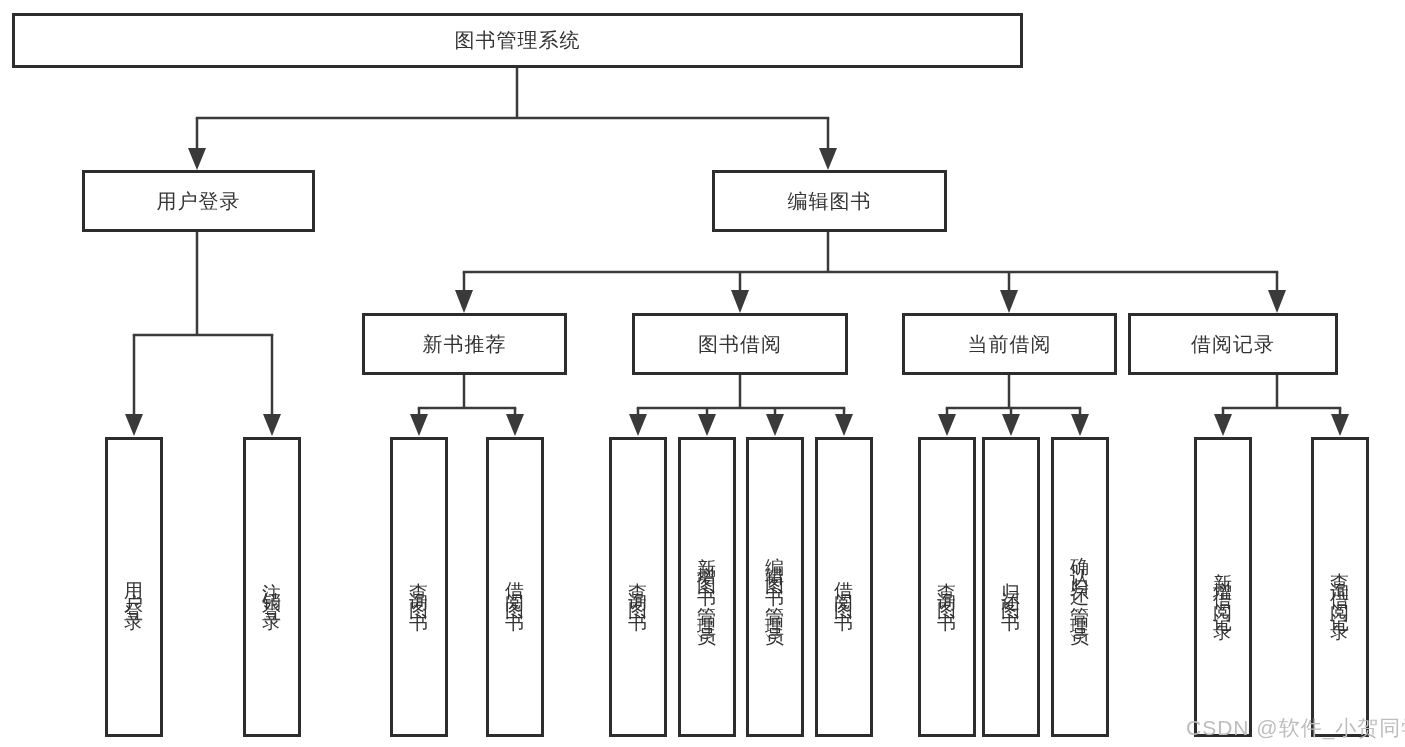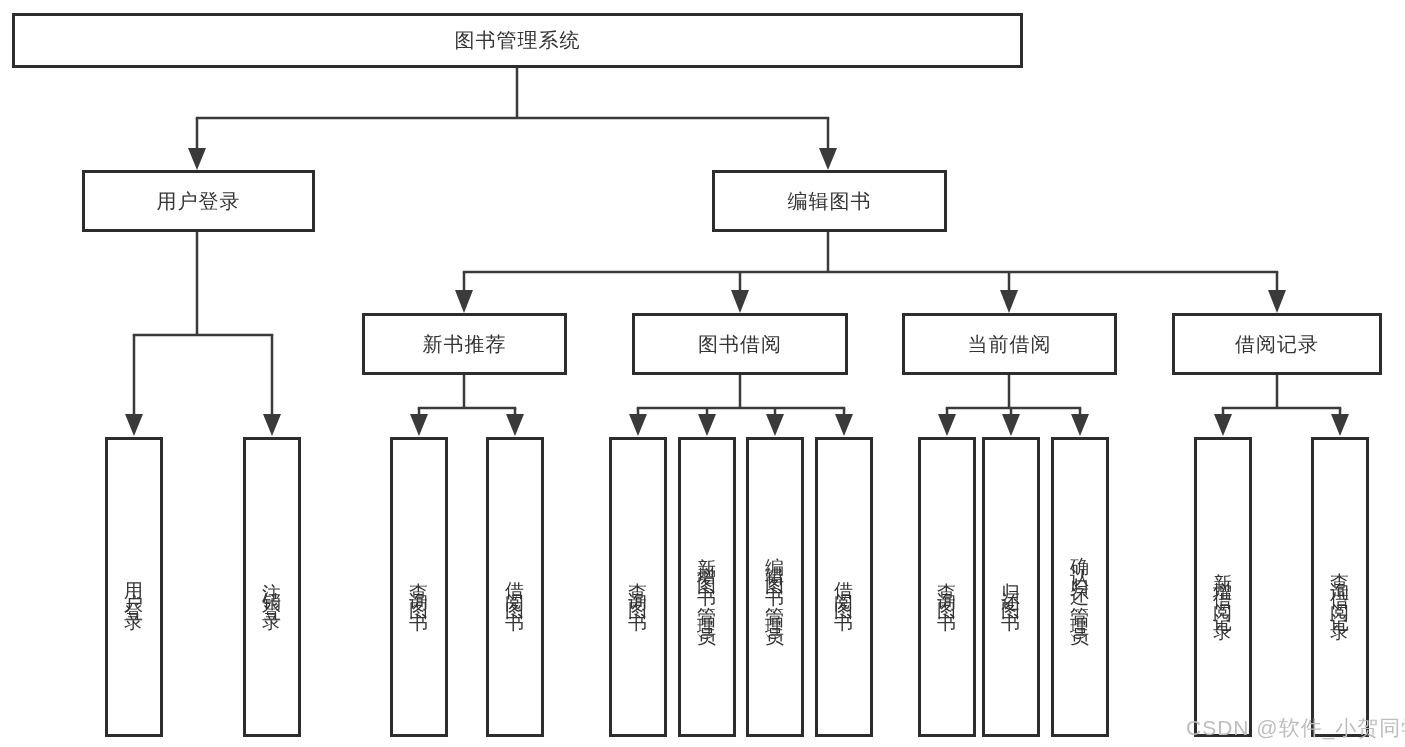--- a/index.html
+++ b/index.html
@@ -105,21 +105,21 @@
   </svg>
 
   <div class="node" style="left:12px;top:13px;width:1011px;height:55px;">图书管理系统</div>
 
   <div class="node" style="left:82px;top:170px;width:233px;height:62px;">用户登录</div>
   <div class="node" style="left:712px;top:170px;width:235px;height:62px;">编辑图书</div>
 
   <div class="node" style="left:362px;top:313px;width:205px;height:62px;text-align:center;">新书推荐</div>
   <div class="node" style="left:632px;top:313px;width:216px;height:62px;">图书借阅</div>
   <div class="node" style="left:902px;top:313px;width:215px;height:62px;">当前借阅</div>
-  <div class="node" style="left:1172px;top:313px;width:210px;height:62px;">借阅记录</div>
+  <div class="node" style="left:1128px;top:313px;width:210px;height:62px;">借阅记录</div>
 
   <div class="node leaf" style="left:105px;top:437px;width:58px;height:300px;">用户登录</div>
   <div class="node leaf" style="left:243px;top:437px;width:58px;height:300px;">注销登录</div>
 
   <div class="node leaf" style="left:390px;top:437px;width:58px;height:300px;">查询图书</div>
   <div class="node leaf" style="left:486px;top:437px;width:58px;height:300px;">借阅图书</div>
 
   <div class="node leaf" style="left:609px;top:437px;width:58px;height:300px;">查询图书</div>
   <div class="node leaf" style="left:678px;top:437px;width:58px;height:300px;">新增图书（管理员）</div>
   <div class="node leaf" style="left:746px;top:437px;width:58px;height:300px;">编辑图书（管理员）</div>

